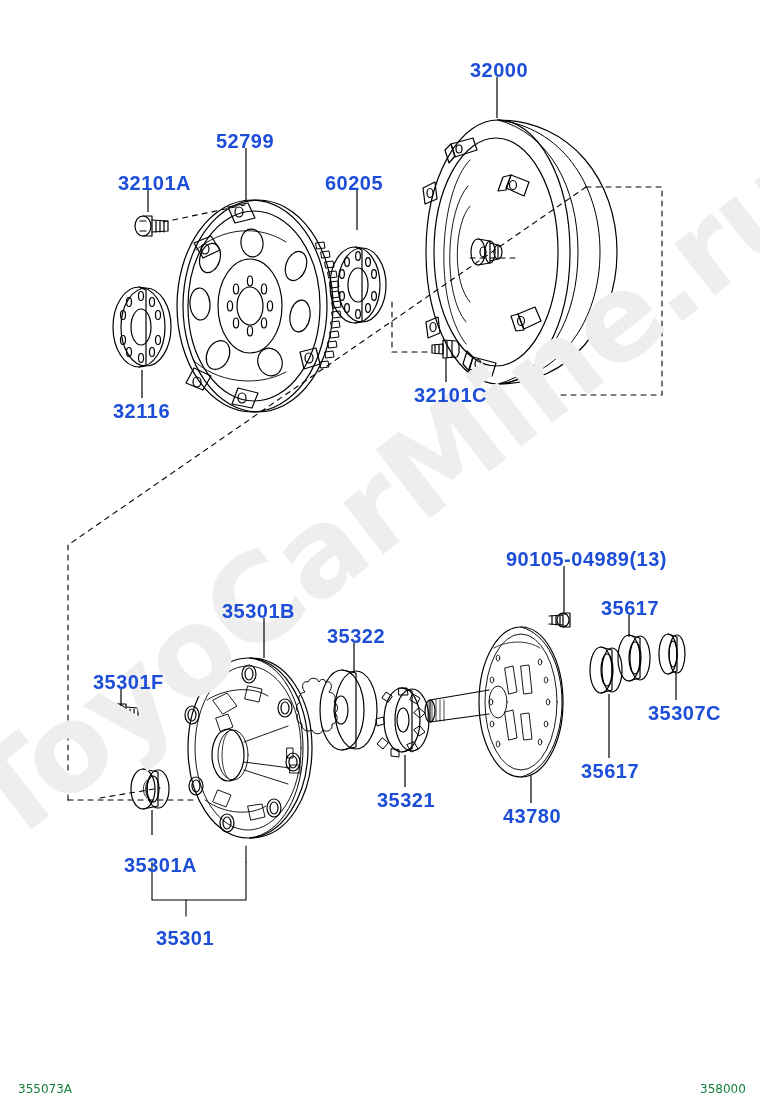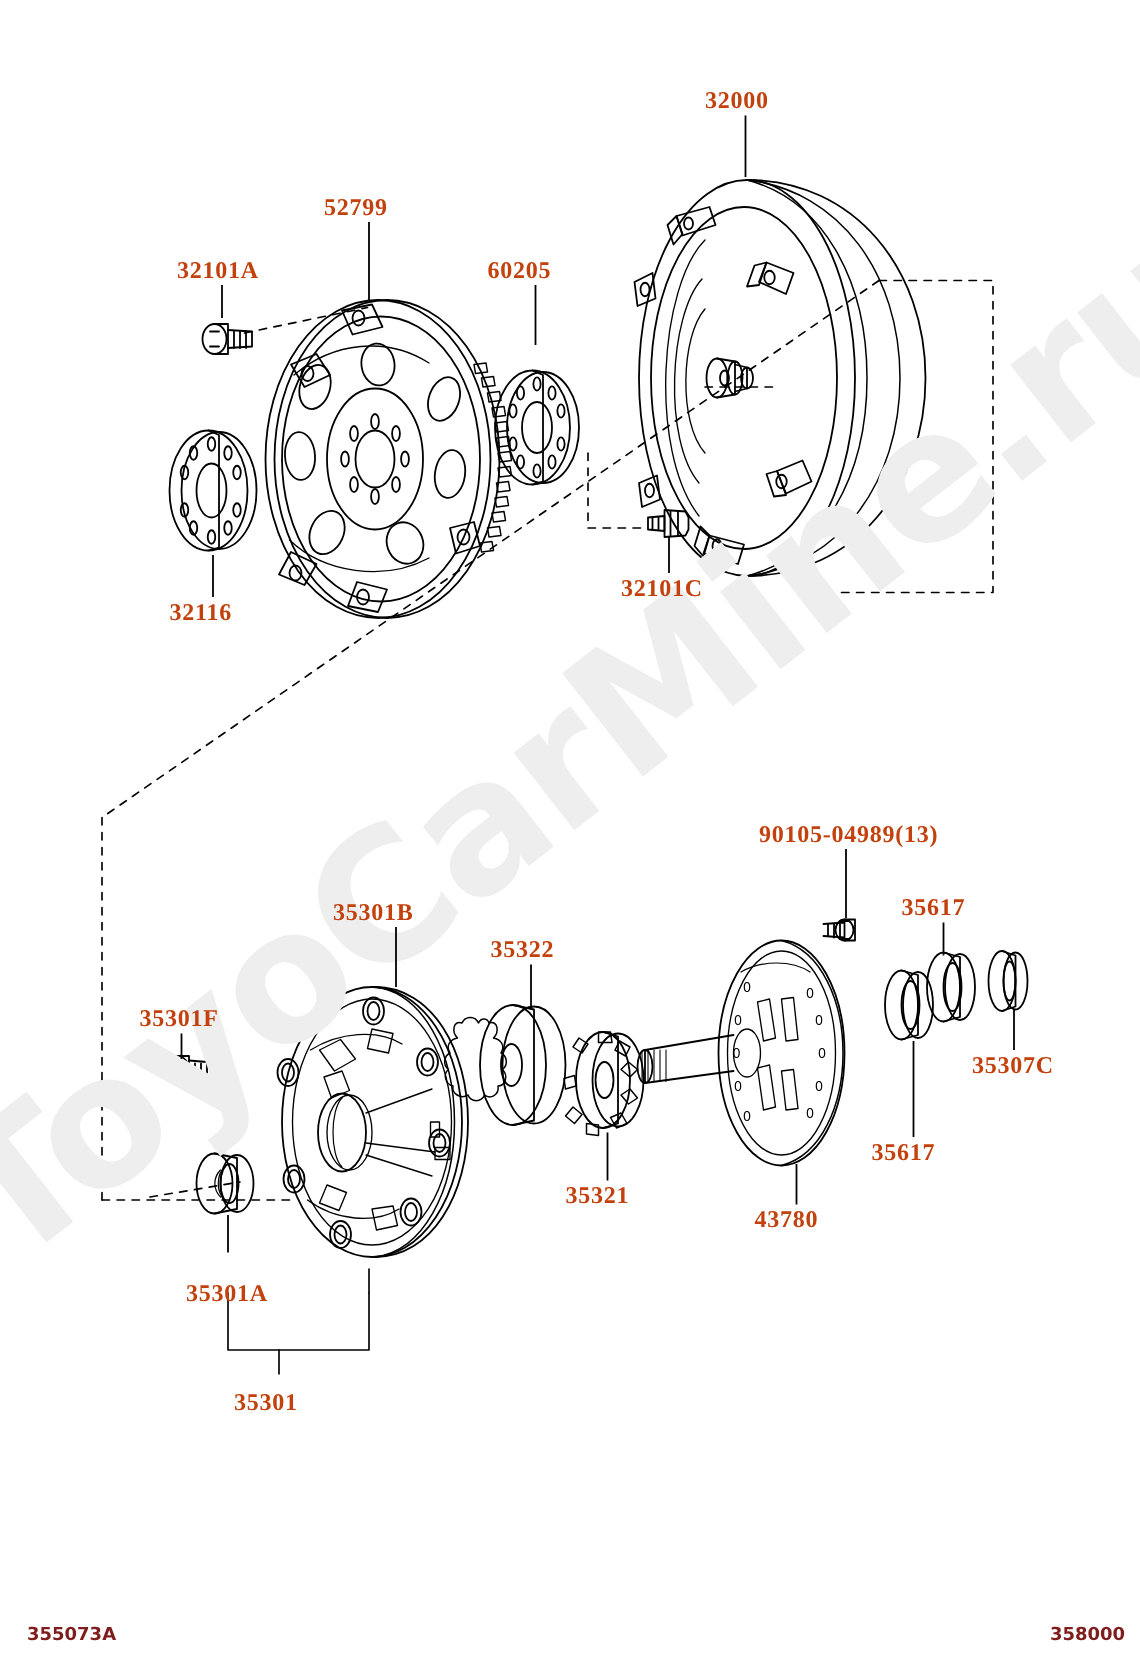--- a/index.html
+++ b/index.html
@@ -34,35 +34,35 @@
     white-space:nowrap;
     transform:rotate(-38deg);
     transform-origin:0 0;
   }
   
   #art{position:absolute;left:0;top:0;z-index:2;}
   
   .lbl{
     position:absolute;
     z-index:8;
-    font-family:Liberation Serif, serif;
-    font-size:16px;
+    font-family:Liberation Sans, sans-serif;
+    font-size:20px;
     font-weight:700;
-    color:#c2410c;
+    color:#1d4ed8;
     letter-spacing:0.5px;
     white-space:nowrap;
     line-height:1;
   }
   .foot{
     position:absolute;
     z-index:8;
     font-family:"DejaVu Sans","Liberation Sans",sans-serif;
     font-size:12px;
-    font-weight:700;
-    color:#7f1d1d;
+    font-weight:400;
+    color:#15803d;
     white-space:nowrap;
   }
 </style>
 </head>
 <body>
 
 <div id="sheet">
 
   <div id="watermark">
     <span>ToyoCarMine.ru</span>

